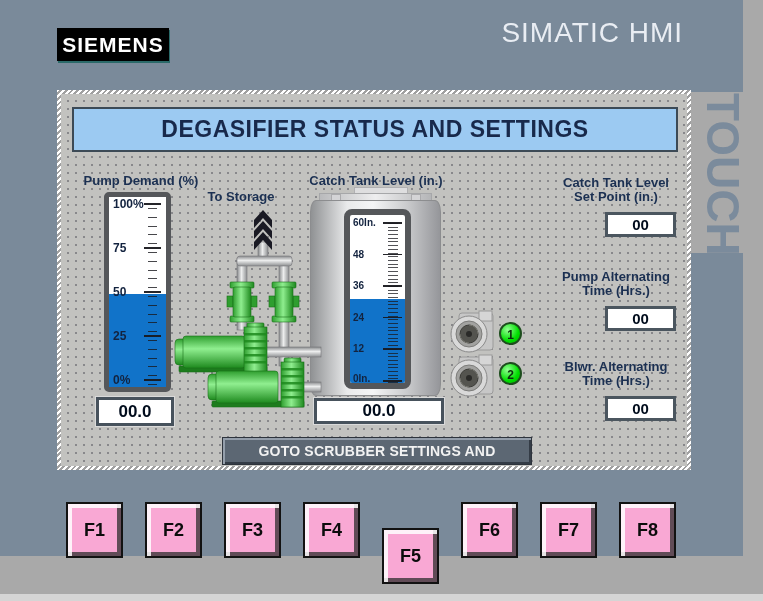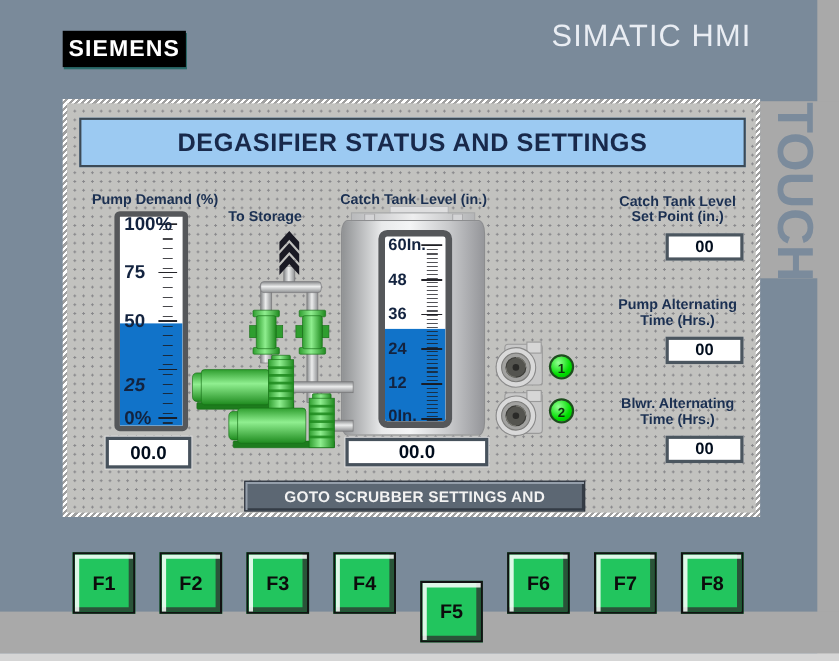--- a/index.html
+++ b/index.html
@@ -33,22 +33,22 @@
   .lbl{color:#1b3052;font-weight:bold;font-size:13px;text-align:center;line-height:14px;}
   #lbl-pump{left:5px;top:80px;width:150px;}
   #lbl-storage{left:120px;top:96px;width:120px;}
   #lbl-tank{left:235px;top:80px;width:160px;}
 
   
   .gauge{border:5px solid #55575a;border-radius:5px;background:#fff;overflow:hidden;}
   #pump-gauge{left:43px;top:98px;width:67px;height:200px;}
   #tank-gauge{left:283px;top:115px;width:67px;height:180px;border-width:6px;border-radius:8px;z-index:5;}
   .fill{position:absolute;left:0;right:0;bottom:0;background:#1173c9;}
-  .scale-lbl{position:absolute;left:4px;color:#13233f;font-weight:bold;font-size:17px;line-height:14px;}
-  #tank-gauge .scale-lbl{font-size:15px;left:3px;}
+  .scale-lbl{position:absolute;left:4px;color:#13233f;font-weight:bold;font-size:12px;line-height:14px;}
+  #tank-gauge .scale-lbl{font-size:10px;left:3px;}
   .ticks-minor{position:absolute;background:repeating-linear-gradient(to bottom,rgba(25,25,30,.8) 0 1px,transparent 1px 8.8px);}
   .ticks-major{position:absolute;background:repeating-linear-gradient(to bottom,rgba(25,25,30,.95) 0 1.6px,transparent 1.6px 44px);}
   #pump-gauge .ticks-minor{right:9px;top:11px;height:178px;width:9px;}
   #pump-gauge .ticks-major{right:5px;top:6px;height:179px;width:17px;}
   #tank-gauge .ticks-minor{right:7px;top:8px;height:160px;width:10px;
       background:repeating-linear-gradient(to bottom,rgba(25,25,30,.75) 0 1px,transparent 1px 3.7px);}
   #tank-gauge .ticks-major{right:3px;top:7px;height:161px;width:19px;
       background:repeating-linear-gradient(to bottom,rgba(25,25,30,.95) 0 1.6px,transparent 1.6px 31.6px);}
 
   .valbox{background:#fff;border:3px solid #47525c;color:#000c1c;font-weight:bold;
@@ -77,21 +77,21 @@
   .setbox{left:544px;width:71px;height:25px;background:#fff;border:3px solid #4b565f;
       color:#000c1c;font-weight:bold;font-size:15px;text-align:center;line-height:20px;}
   #hint-range{left:475px;top:149px;width:160px;font-size:14px;}
 
   #goto-btn{left:161px;top:343px;width:310px;height:28px;background:#5c6773;
       border:1px solid #2e343c;box-shadow:inset 2px 2px 0 #959fab,inset -2px -2px 0 #343c46;
       color:#f2f2f2;font-weight:bold;font-size:14px;text-align:center;line-height:26px;
       letter-spacing:.2px;cursor:pointer;}
 
   
-  .fkey{top:502px;width:57px;height:56px;background:#22c55e;border:2px solid #121212;
+  .fkey{top:502px;width:57px;height:56px;background:#f9a8d4;border:2px solid #121212;
       box-shadow:inset 4px 4px 0 rgba(255,255,255,.85),inset -4px -4px 0 rgba(45,45,45,.75);
       color:#0c0c0c;font-weight:bold;font-size:18px;display:flex;align-items:center;
       justify-content:center;cursor:pointer;}
 </style>
 </head>
 <body>
 
 <div class="abs" id="strip-right"></div>
 <div class="abs" id="strip-bottom"></div>
 <div class="abs" id="strip-bottom-edge"></div>
@@ -201,21 +201,21 @@
     </g>
   </svg>
 
   <div class="abs gauge" id="pump-gauge">
     <div class="fill" style="height: 49%;"></div>
     <div class="ticks-minor"></div>
     <div class="ticks-major"></div>
     <div class="scale-lbl" style="top:0px;">100%</div>
     <div class="scale-lbl" style="top:44px;">75</div>
     <div class="scale-lbl" style="top:88px;">50</div>
-    <div class="scale-lbl" style="top:146px;font-style:italic;">25</div>
+    <div class="scale-lbl" style="top:132px;">25</div>
     <div class="scale-lbl" style="top:176px;">0%</div>
   </div>
   <div class="abs valbox" id="pump-value">00.0</div>
 
   <div class="abs gauge" id="tank-gauge">
     <div class="fill" style="height: 50%;"></div>
     <div class="ticks-minor"></div>
     <div class="ticks-major"></div>
     <div class="scale-lbl" style="top:1px;">60In.</div>
     <div class="scale-lbl" style="top:33px;">48</div>

